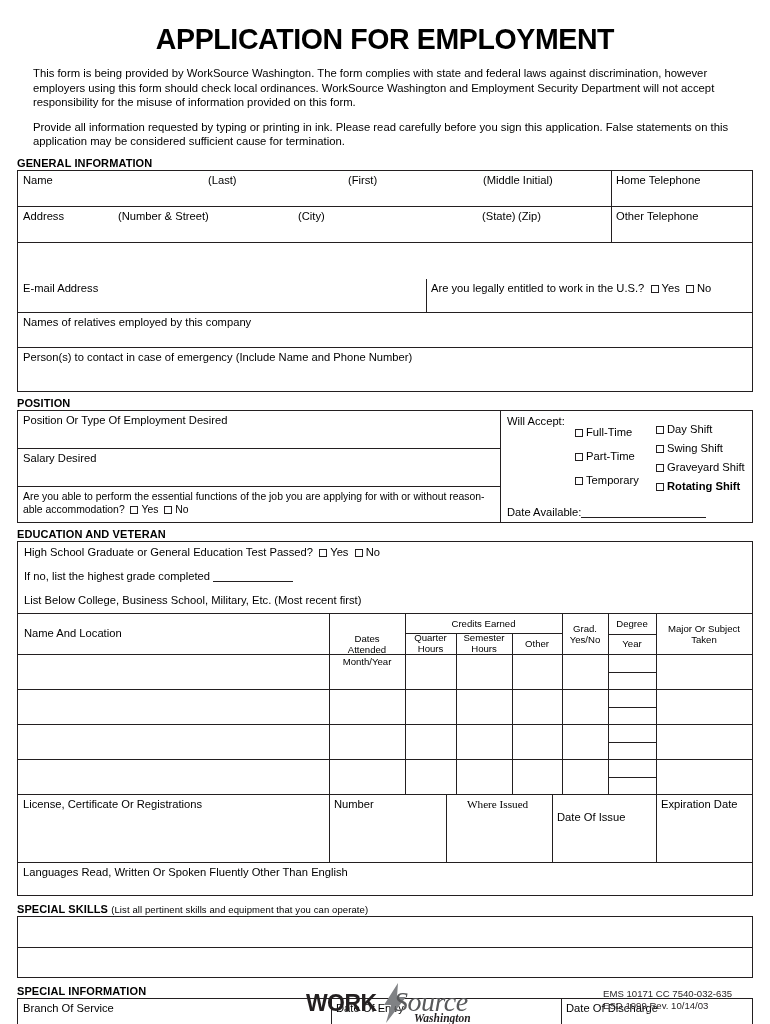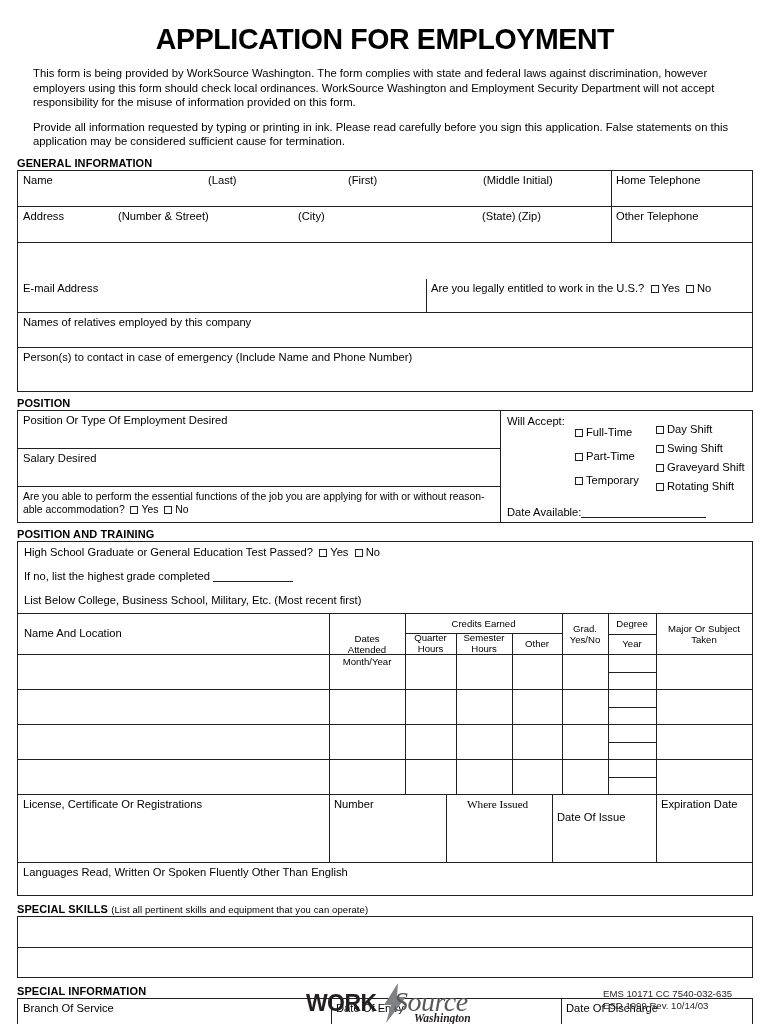--- a/index.html
+++ b/index.html
@@ -344,28 +344,28 @@
       <div class="chk-col" style="left:74px; top:15px;">
         <div><span class="cb"></span><span>Full-Time</span></div>
         <div><span class="cb"></span><span>Part-Time</span></div>
         <div><span class="cb"></span><span>Temporary</span></div>
       </div>
 
       <div class="chk-col" style="left:155px; top:12px;">
         <div style="margin-bottom:7px;"><span class="cb"></span><span>Day Shift</span></div>
         <div style="margin-bottom:7px;"><span class="cb"></span><span>Swing Shift</span></div>
         <div style="margin-bottom:7px;"><span class="cb"></span><span>Graveyard Shift</span></div>
-        <div style="margin-bottom:0;"><span class="cb"></span><span>Rotating Shift</span></div>
+        <div style="margin-bottom:0;font-weight:bold;"><span class="cb"></span><span>Rotating Shift</span></div>
       </div>
 
       <span class="date-avail"><span>Date Available:</span><span class="blank-line" style="width:125px;"></span></span>
     </div>
   </div>
 
-  <div class="sec-head">POSITION AND TRAINING</div>
+  <div class="sec-head">EDUCATION AND VETERAN</div>
 
   <div class="box" id="edu-box">
 
     <div style="height:71px; position:relative;">
       <div class="edu-q">
         <span>High School Graduate or General Education Test Passed?</span>&nbsp;&nbsp;<span class="cb"></span><span>Yes</span>&nbsp;&nbsp;<span class="cb"></span><span>No</span>
       </div>
       <div class="edu-q" style="padding-top:11px;">
         <span>If no, list the highest grade completed</span>&nbsp;<span class="blank-line" style="width:80px;"></span>
       </div>

